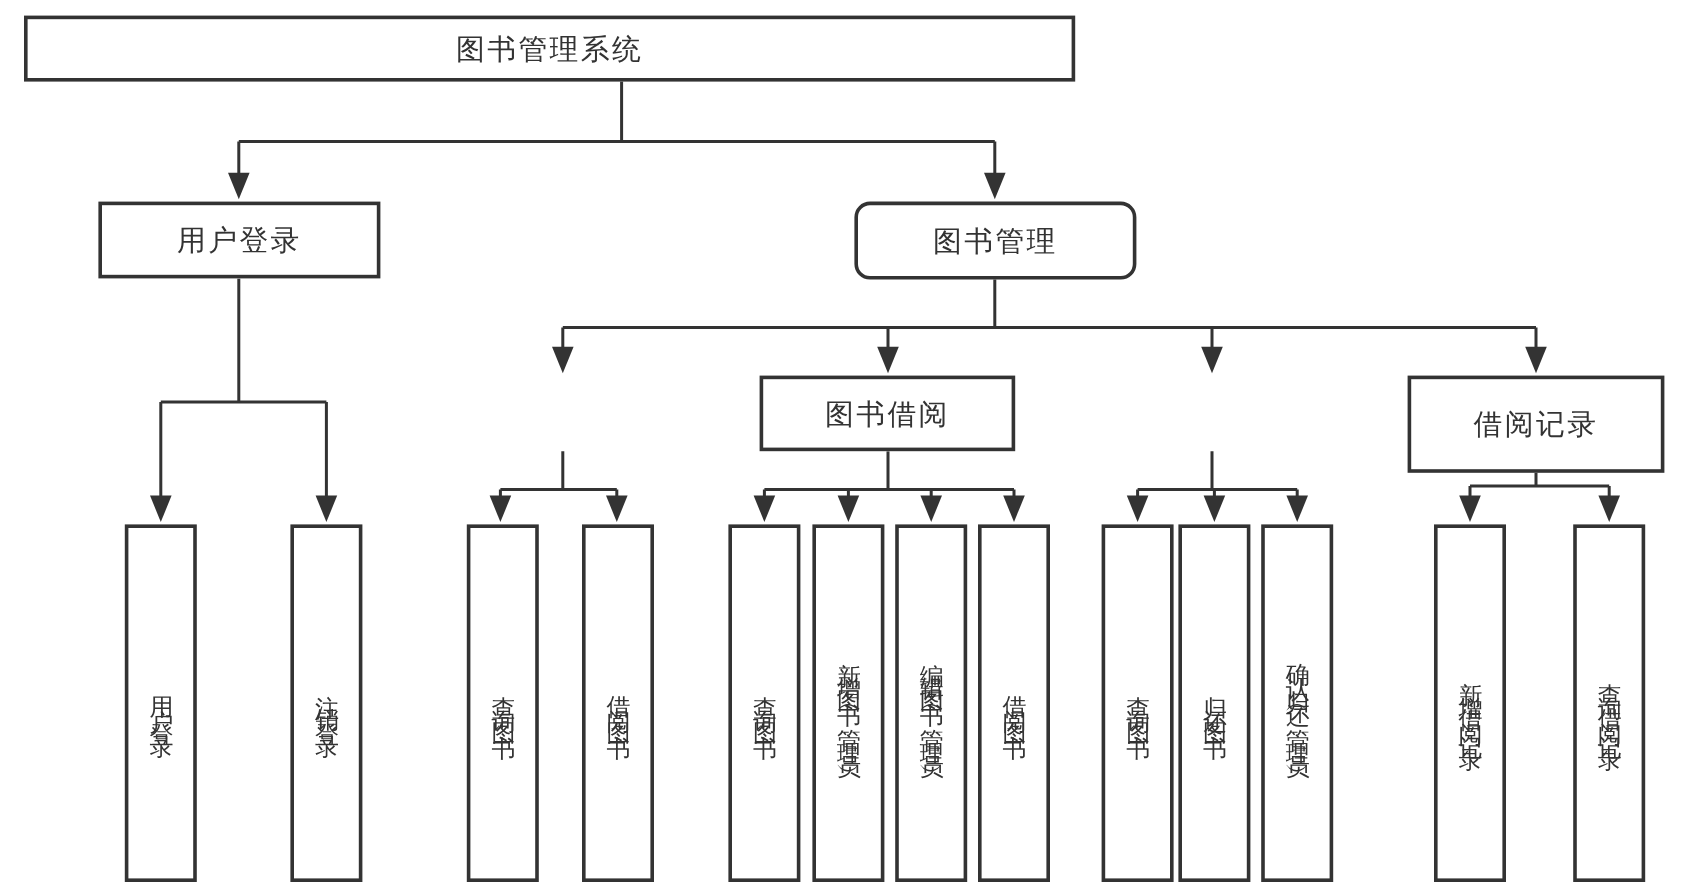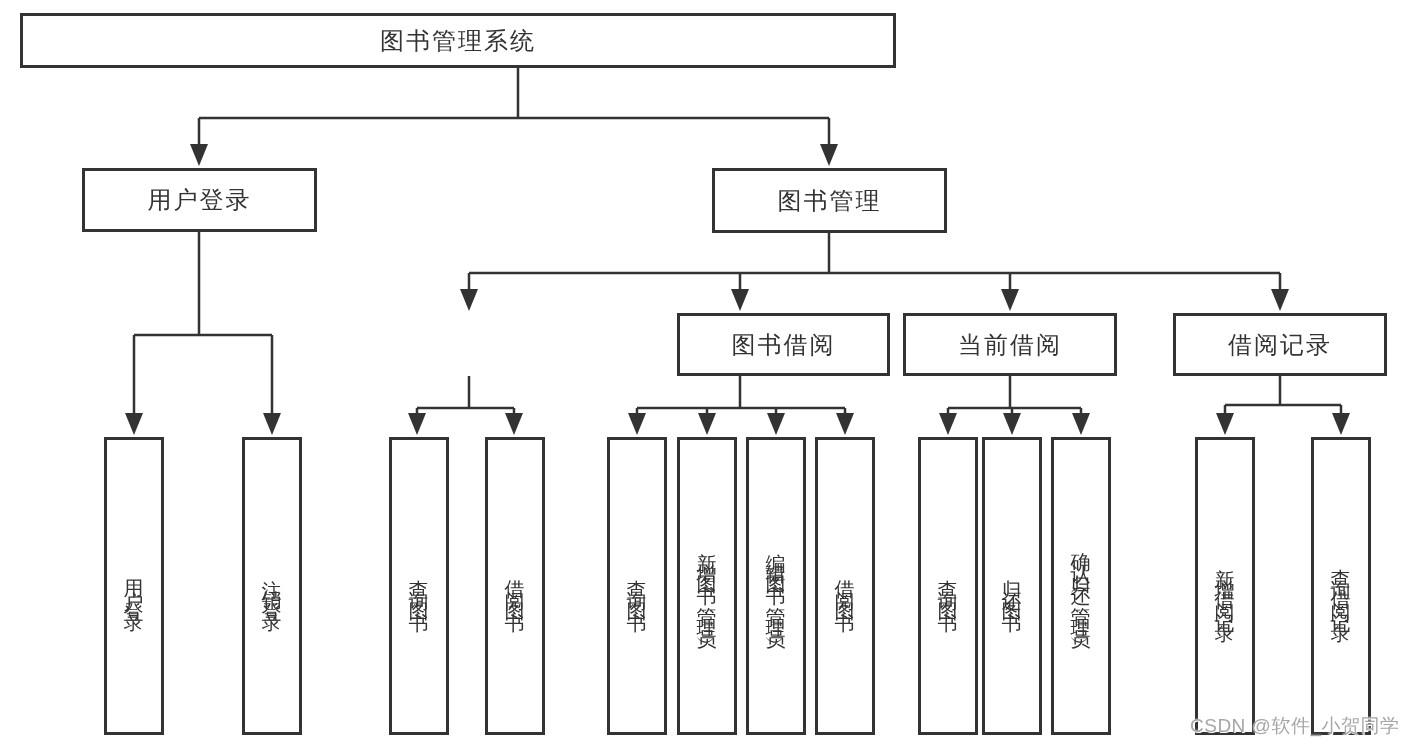--- a/index.html
+++ b/index.html
@@ -88,39 +88,37 @@
       <polygon points="1003,413 1021,413 1012,435"></polygon>
       <polygon points="1072,413 1090,413 1081,435"></polygon>
       <polygon points="1216,413 1234,413 1225,435"></polygon>
       <polygon points="1332,413 1350,413 1341,435"></polygon>
     </g>
   </svg>
 
   <div class="node h-node" style="left:20px;top:13px;width:876px;height:55px;">图书管理系统</div>
 
   <div class="node h-node" style="left:82px;top:168px;width:235px;height:64px;">用户登录</div>
-  <div class="node h-node" style="left:712px;top:168px;width:235px;height:65px;">图书管理</div>
+  <div class="node h-node" style="left:712px;top:168px;width:235px;height:65px;border-radius:13px;">图书管理</div>
 
-  <div class="node h-node" style="left:633px;top:313px;width:213px;height:63px;margin-left:44px;">图书借阅</div>
-  <div class="node h-node" style="left:903px;top:313px;width:214px;height:63px;">当前借阅</div>
-  <div class="node h-node" style="left:1173px;top:313px;width:214px;height:63px;">借阅记录</div>
+  <div class="node h-node" style="left:633px;top:313px;width:213px;height:63px;">图书借阅</div>
+  <div class="node h-node" style="left:1173px;top:313px;width:214px;height:81px;">借阅记录</div>
 
   <div class="node v-node" style="left:104px;top:437px;width:60px;height:298px;">用户登录</div>
   <div class="node v-node" style="left:242px;top:437px;width:60px;height:298px;">注销登录</div>
 
   <div class="node v-node" style="left:389px;top:437px;width:60px;height:298px;">查询图书</div>
   <div class="node v-node" style="left:485px;top:437px;width:60px;height:298px;">借阅图书</div>
 
   <div class="node v-node" style="left:607px;top:437px;width:60px;height:298px;">查询图书</div>
   <div class="node v-node" style="left:677px;top:437px;width:60px;height:298px;">新增图书（管理员）</div>
   <div class="node v-node" style="left:746px;top:437px;width:60px;height:298px;">编辑图书（管理员）</div>
   <div class="node v-node" style="left:815px;top:437px;width:60px;height:298px;">借阅图书</div>
 
   <div class="node v-node" style="left:918px;top:437px;width:60px;height:298px;">查询图书</div>
   <div class="node v-node" style="left:982px;top:437px;width:60px;height:298px;">归还图书</div>
   <div class="node v-node" style="left:1051px;top:437px;width:60px;height:298px;">确认归还（管理员）</div>
 
   <div class="node v-node" style="left:1195px;top:437px;width:60px;height:298px;">新增借阅记录</div>
   <div class="node v-node" style="left:1311px;top:437px;width:60px;height:298px;">查询借阅记录</div>
 
-  <div class="watermark">CSDN @软件_小贺同学</div>
 
 </div>
 
 </body></html>

